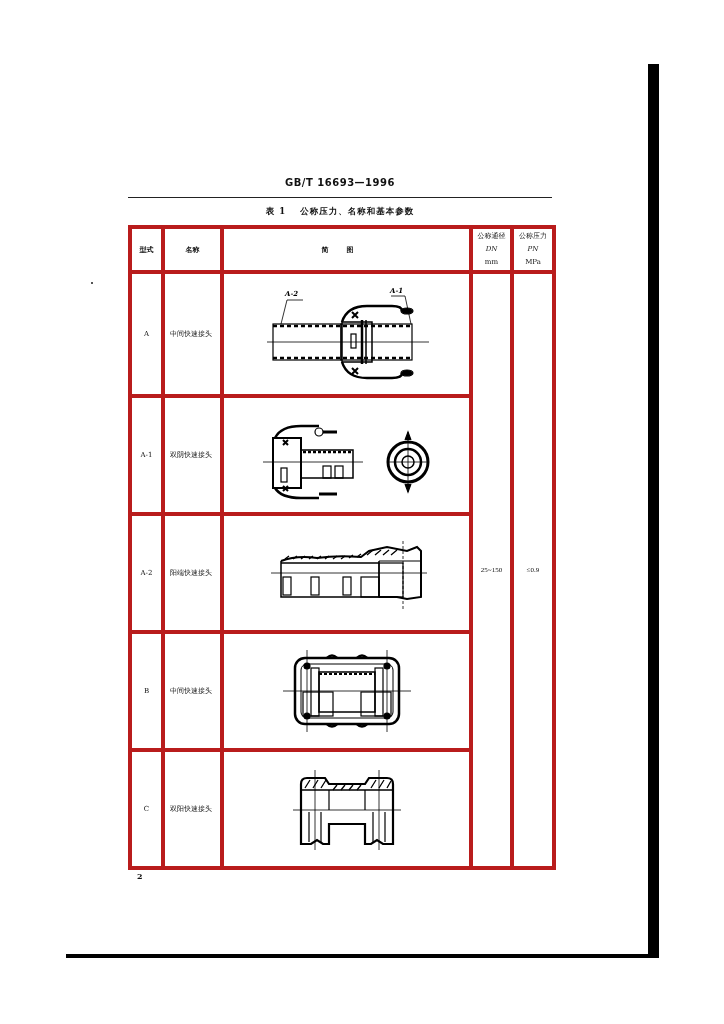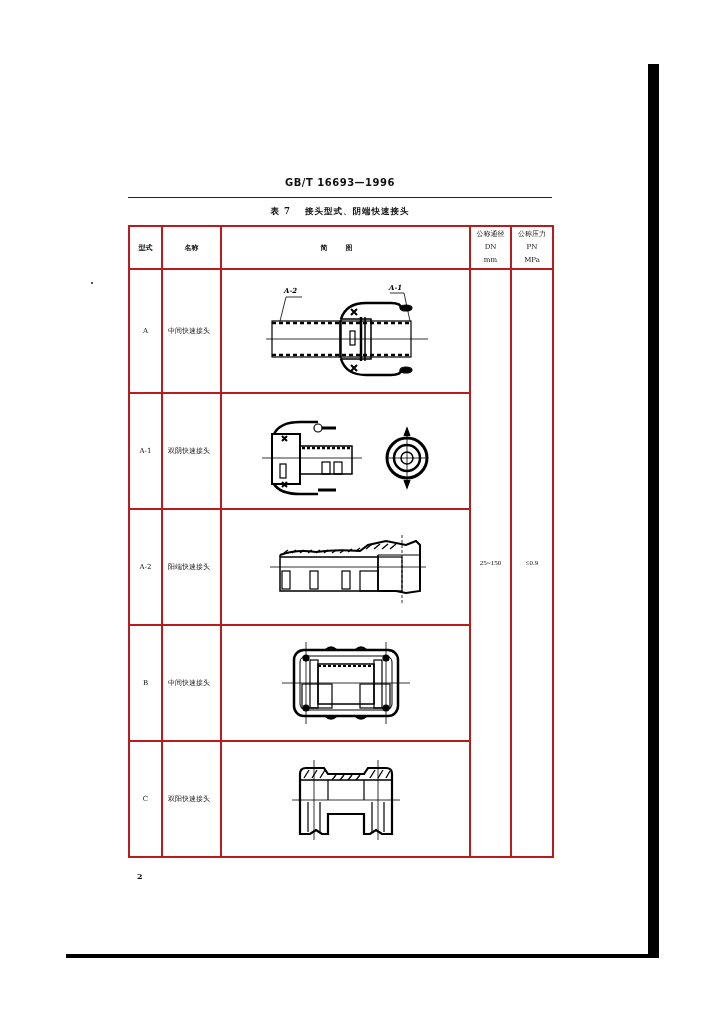--- a/index.html
+++ b/index.html
@@ -9,45 +9,45 @@
   .right-bar { left:648px; top:64px; width:11px; height:894px; background:#000; }
   .bottom-bar { left:66px; top:954px; width:593px; height:4px; background:#000; }
   .stray-dot { left:91px; top:282px; width:2px; height:2px; background:#555; }
   .doc-header { left:128px; top:177px; width:424px; text-align:center; font-family:"DejaVu Sans", sans-serif;
                 font-weight:bold; font-size:10px; letter-spacing:0.5px; }
   .header-rule { left:128px; top:197px; width:424px; height:1px; background:#222; }
   .caption { left:128px; top:206px; width:424px; text-align:center; font-size:8.5px; font-weight:bold; letter-spacing:1px; }
   .caption .num { margin-right:10px; }
 
   table.spec { position:absolute; left:128px; top:225px; border-collapse:collapse; table-layout:fixed; }
-  table.spec td { border:2px solid #b91c1c; padding:0; vertical-align:middle; text-align:center; font-size:7px; }
+  table.spec td { border:4px solid #b91c1c; padding:0; vertical-align:middle; text-align:center; font-size:7px; }
   table.spec .hdr td { height:41px; }
   table.spec .hdr .h-type, table.spec .hdr .h-name, table.spec .hdr .h-drawing { font-weight:bold; }
   .h-drawing span { letter-spacing:18px; }
   .stack { line-height:13px; font-size:7px; }
-  .stack .it { }
+  .stack .it { font-style:italic; }
   tr.data td { height:114px; }
   tr.data td.name { text-align:left; padding-left:5px; font-weight:normal; font-size:7px; }
   .merged-val { font-size:7px;font-family:Liberation Serif, serif; }
   .drawing svg { display:block; margin:0 auto; }
   .page-num { left:137px; top:871px; font-size:8px; font-weight:bold; }
 </style>
 </head>
 <body>
 
 <div class="abs right-bar"></div>
 <div class="abs bottom-bar"></div>
 <div class="abs stray-dot"></div>
 
 <div class="abs doc-header">GB/T 16693—1996</div>
 <div class="abs header-rule"></div>
 
 <div class="abs caption">
-  <span class="num">表 7</span>
-  <span>接头型式、阴端快速接头</span>
+  <span class="num">表 1</span>
+  <span>公称压力、名称和基本参数</span>
 </div>
 
 <table class="spec">
   <colgroup>
     <col style="width:33px">
       <col style="width:59px">
       <col style="width:249px">
       <col style="width:41px">
       <col style="width:42px">
   </colgroup>

